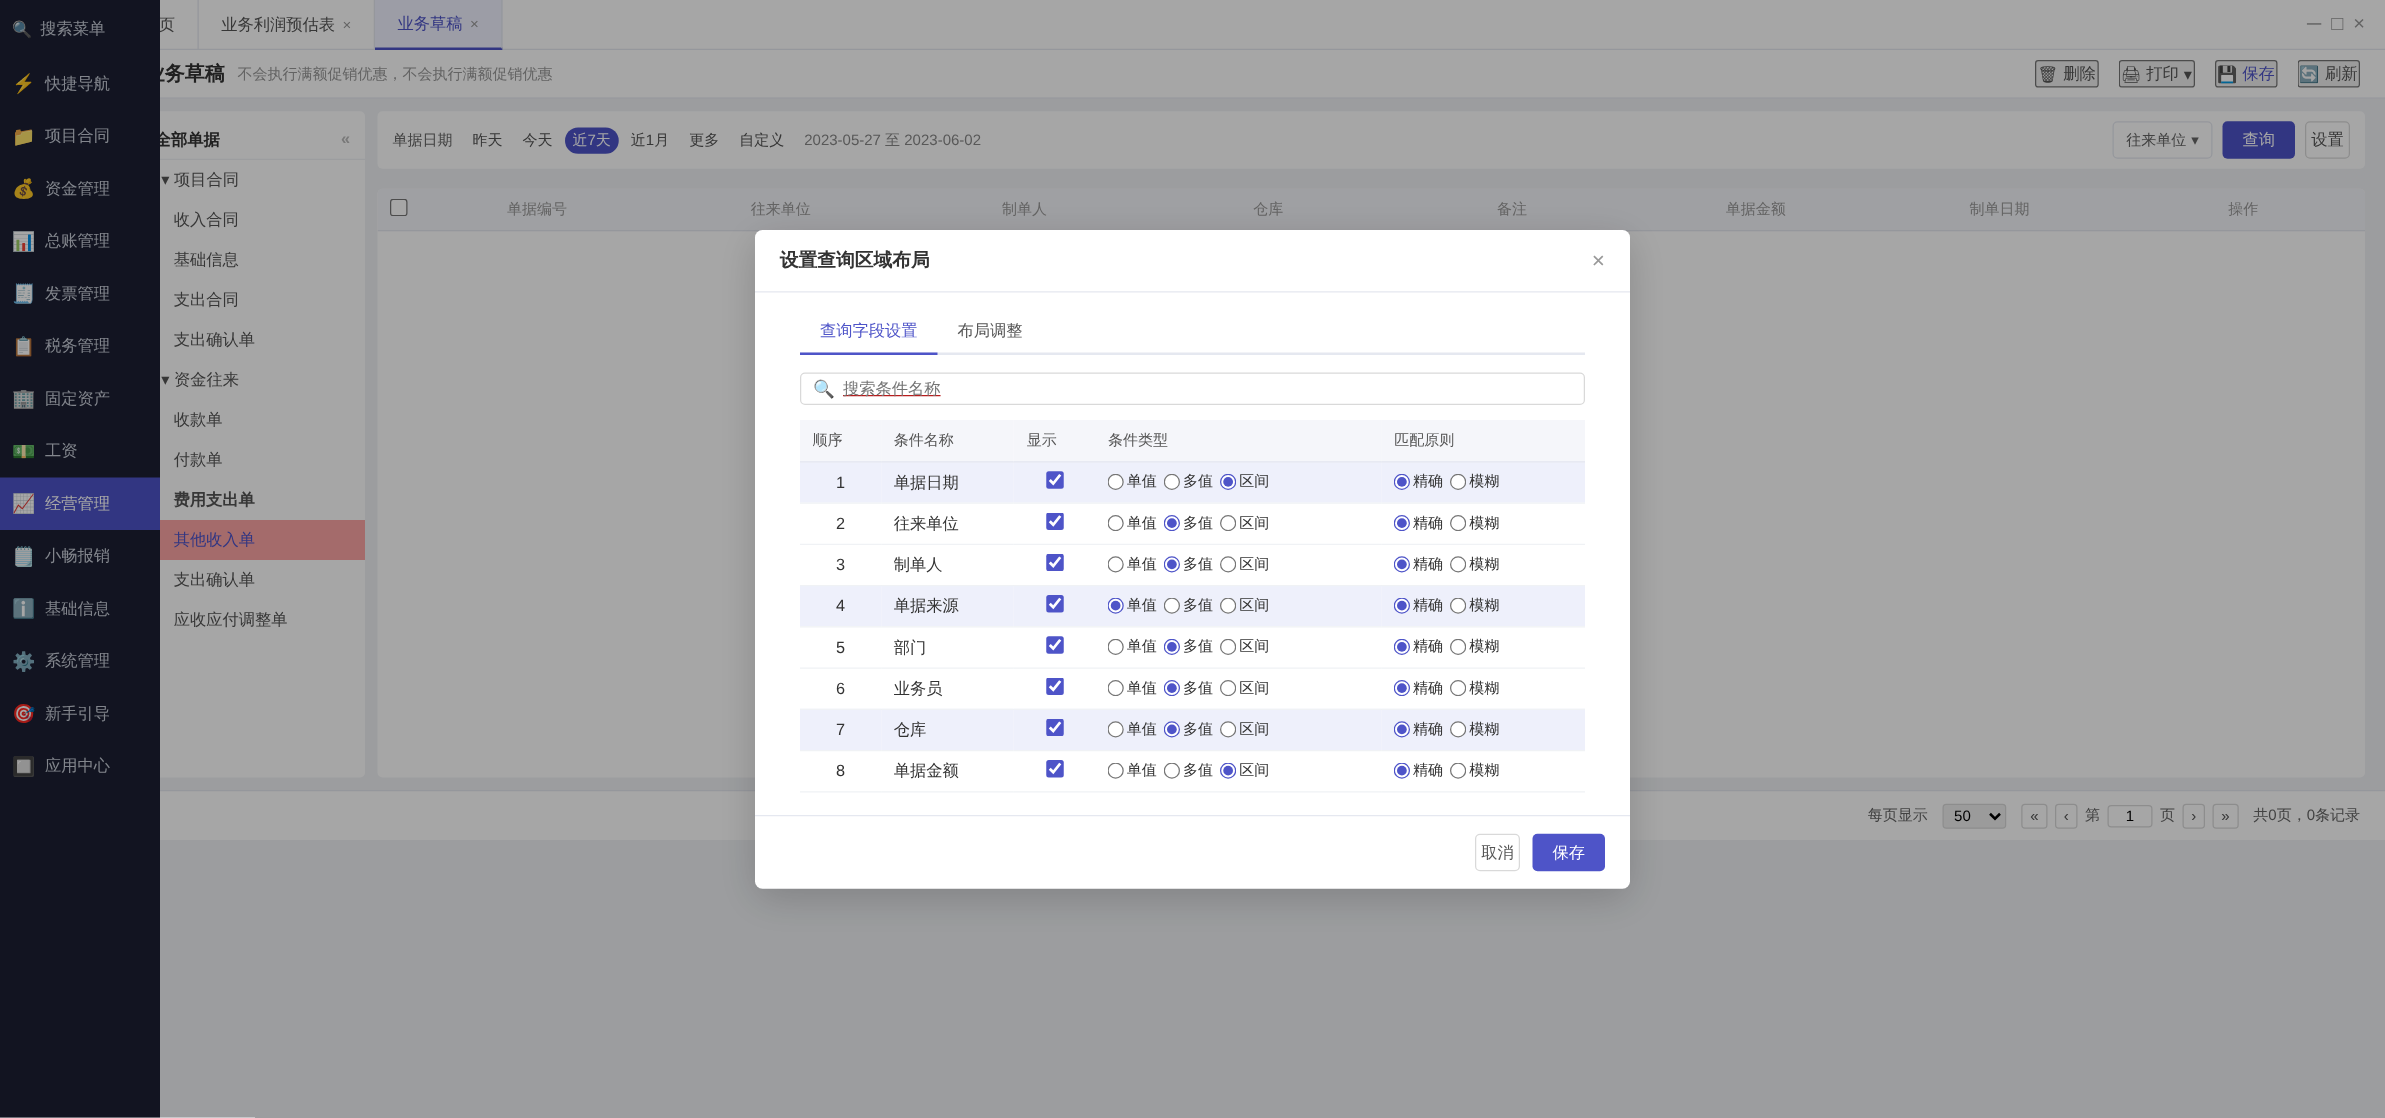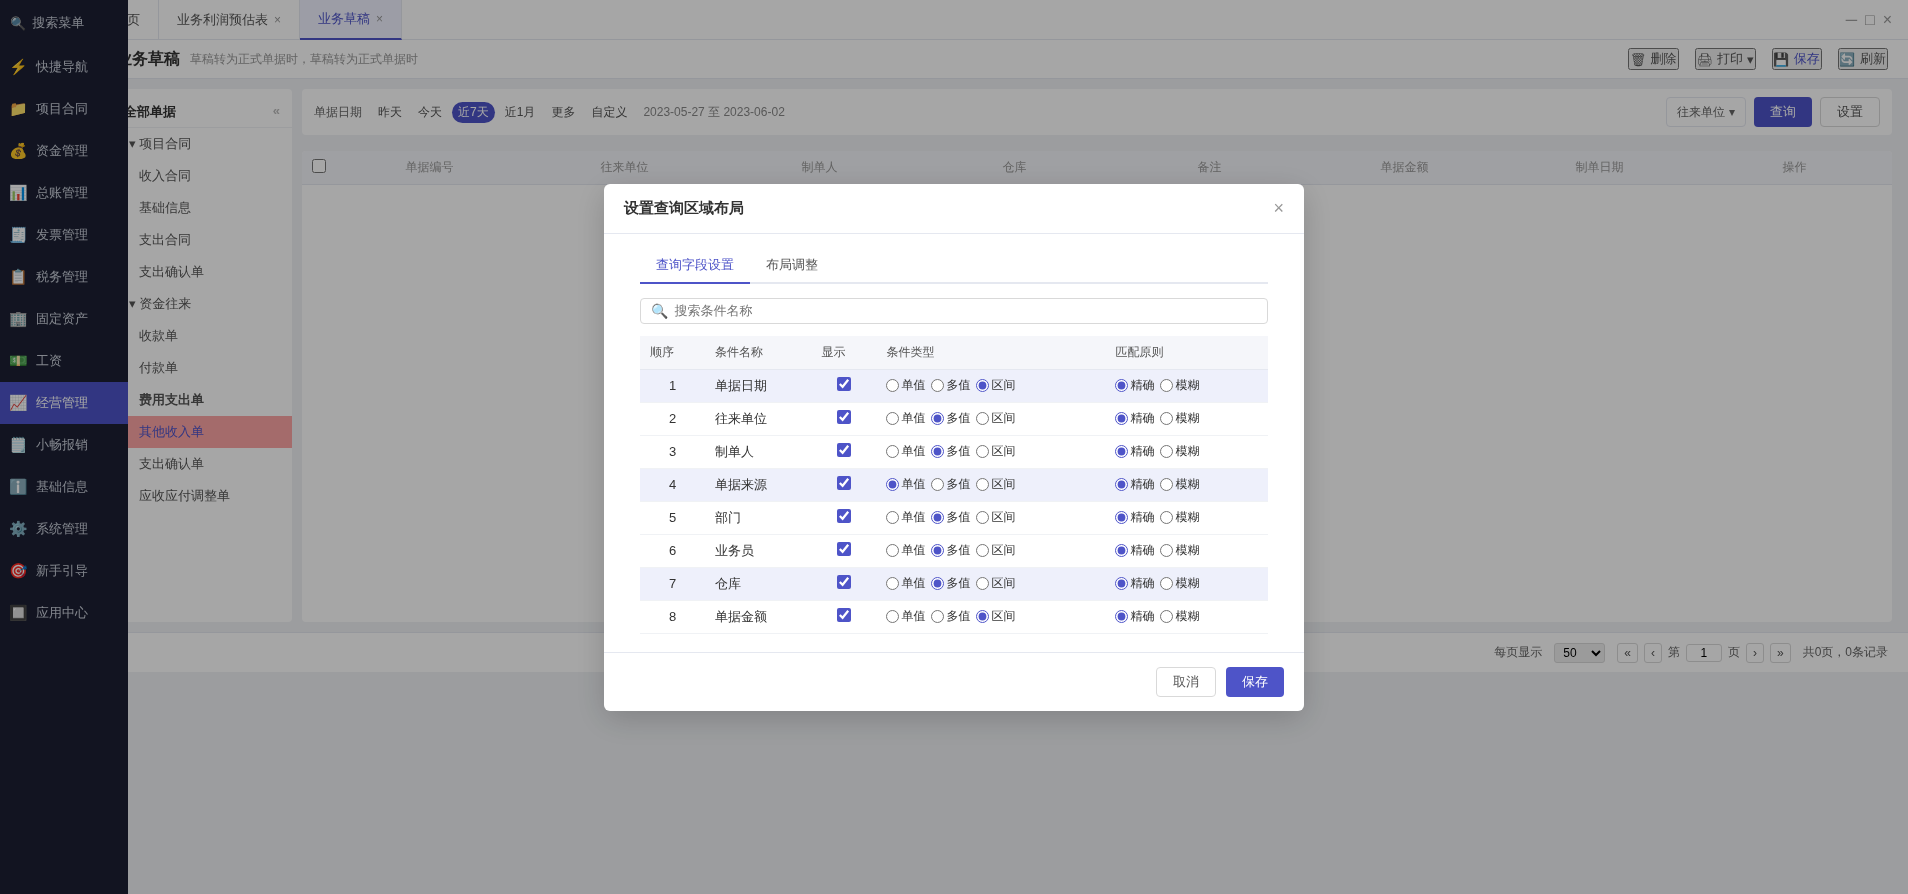--- a/index.html
+++ b/index.html
@@ -54,21 +54,21 @@
     .content { flex: 1; padding: 10px 16px; overflow: hidden; }
     .filter-bar {
       background: #fff; padding: 8px 12px; border-radius: 4px;
       display: flex; align-items: center; gap: 10px; margin-bottom: 8px; flex-wrap: wrap;
     }
     .filter-label { font-size: 12px; color: #666; }
     .filter-item { font-size: 12px; color: #555; cursor: pointer; padding: 2px 6px; border-radius: 3px; }
     .filter-item.active { background: #4e54c8; color: #fff; border-radius: 12px; }
     .filter-date { font-size: 12px; color: #888; }
     .btn-primary { background: #4e54c8; color: #fff; border: none; padding: 5px 16px; border-radius: 4px; font-size: 13px; cursor: pointer; }
-    .btn-outline { background: #fff; color: #555; border: 1px solid #d9d9d9; padding: 5px 16px; border-radius: 4px; font-size: 13px; cursor: pointer; }
+    .btn-outline { background: #fff; color: #555; border: 1px solid #d9d9d9; padding: 5px 4px; border-radius: 4px; font-size: 13px; cursor: pointer; }
 
     
     .table-container { background: #fff; border-radius: 4px; overflow: hidden; }
     .table-header { display: flex; background: #f5f6fa; border-bottom: 1px solid #e5e8f0; padding: 8px 0; }
     .table-col { flex: 1; padding: 0 10px; font-size: 12px; color: #999; text-align: center; }
     .empty-tip { padding: 40px; text-align: center; color: #aaa; font-size: 13px; }
 
     
     .overlay {
       position: fixed; left: 0; top: 0; width: 1908px; height: 894px;
@@ -99,21 +99,21 @@
       padding: 6px 16px 8px; font-size: 13px; color: #555; cursor: pointer;
       border-bottom: 2px solid transparent; margin-bottom: -2px;
     }
     .modal-tab.active { color: #4e54c8; border-bottom: 2px solid #4e54c8; font-weight: 500; }
 
     
     .modal-search {
       display: flex; align-items: center; border: 1px solid #d9d9d9; border-radius: 4px;
       padding: 4px 10px; margin-bottom: 12px; gap: 6px;
     }
-    .modal-search input { border: none; outline: none; font-size: 13px; color: #0369a1; width: 100%; background: transparent; }
+    .modal-search input { border: none; outline: none; font-size: 13px; color: #b91c1c; width: 100%; background: transparent; text-decoration: underline; }
     .modal-search .icon { color: #bbb; font-size: 14px; }
 
     
     .modal-table { width: 100%; border-collapse: collapse; font-size: 13px; }
     .modal-table th {
       background: #f5f6fa; padding: 8px 10px; text-align: left;
       font-weight: 500; color: #555; border-bottom: 1px solid #e5e8f0; font-size: 12px;
     }
     .modal-table td {
       padding: 7px 10px; border-bottom: 1px solid #f0f2f5; color: #333; vertical-align: middle;
@@ -220,21 +220,21 @@
     <div style="margin-left:auto; padding-right:16px; display:flex; align-items:center; gap:8px;">
       <span style="color:#999; font-size:16px; cursor:pointer;">─</span>
       <span style="color:#999; font-size:16px; cursor:pointer;">□</span>
       <span style="color:#999; font-size:16px; cursor:pointer;">×</span>
     </div>
   </div>
 
   <div class="page-header">
     <div class="page-title-row">
       <span class="page-title">业务草稿</span>
-      <span class="page-subtitle">草稿转为正式单据时，草稿转为正式单据时</span>
+      <span class="page-subtitle">不会执行满额促销优惠，不会执行满额促销优惠</span>
     </div>
     <div class="header-actions">
       <button class="header-btn">
         <span>🗑</span>
         <span>删除</span>
       </button>
       <button class="header-btn">
         <span>🖨</span>
         <span>打印</span>
         <span>▾</span>

